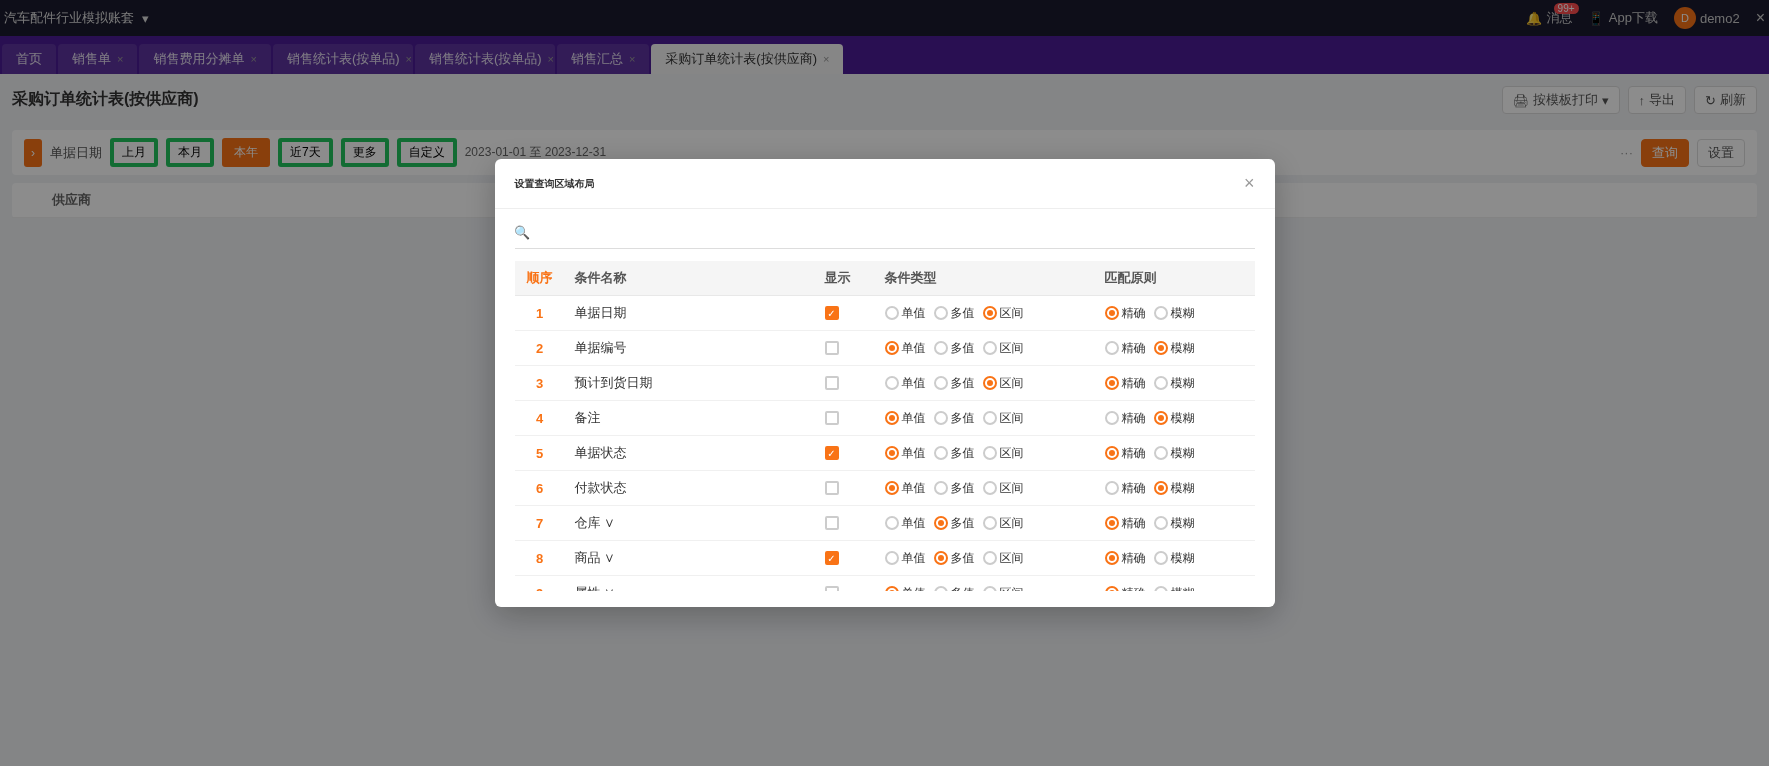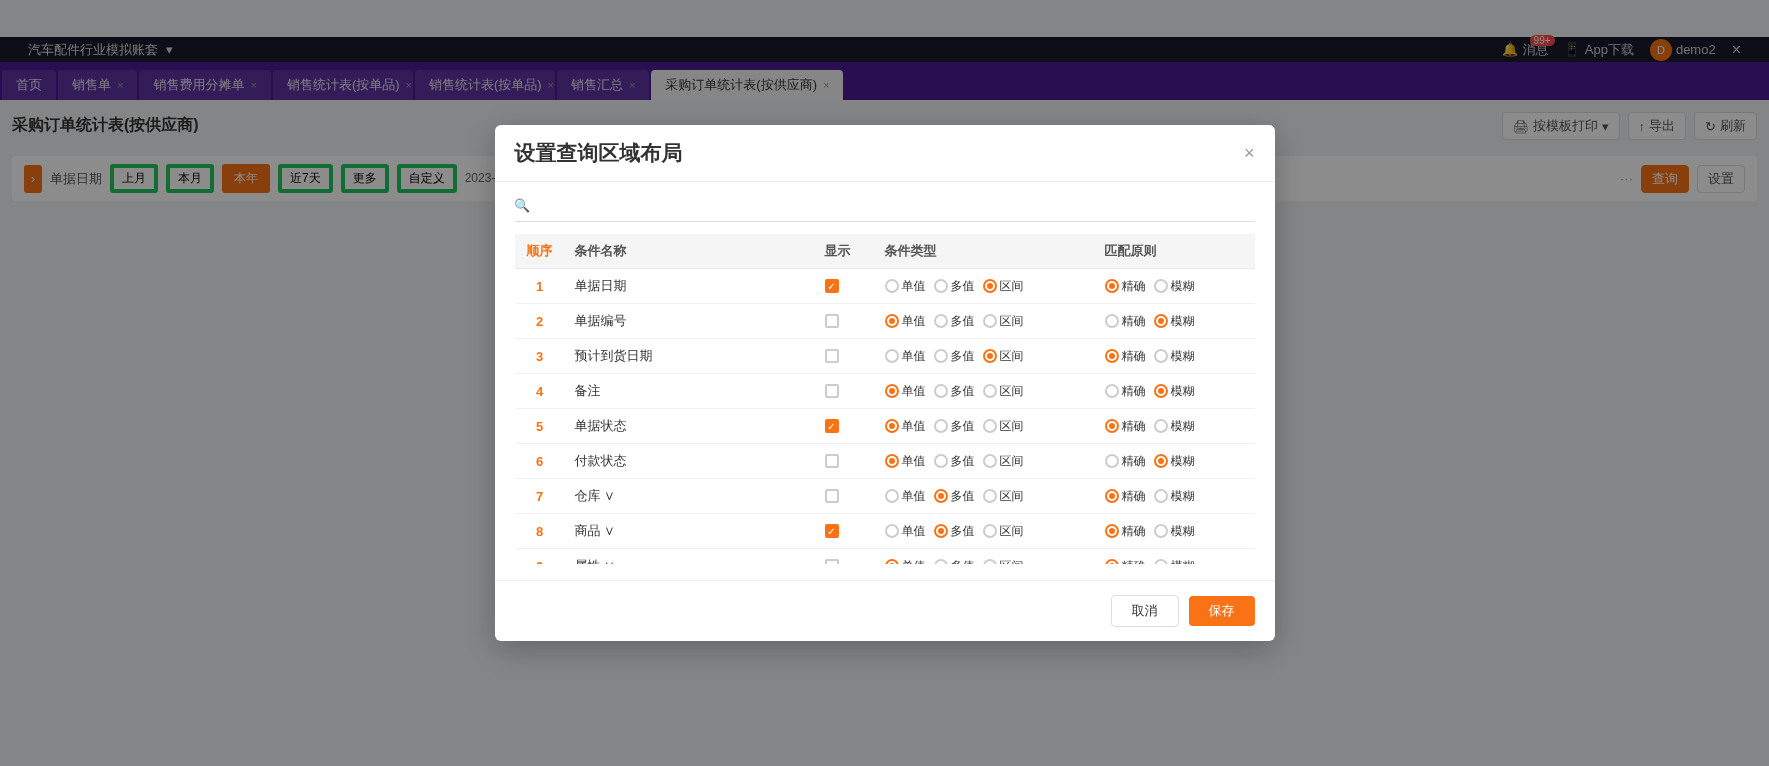--- a/index.html
+++ b/index.html
@@ -1,27 +1,26 @@
 <!DOCTYPE html>
 <html><head>
   <meta charset="utf-8">
   <style>
     * { box-sizing: border-box; margin: 0; padding: 0; }
     body { font-family: "Microsoft YaHei", "PingFang SC", sans-serif; font-size: 13px; background: #f0f2f5; overflow: hidden; }
 
     
     .top-bar {
-      height: 25px;
+      height: 36px;
       background: #1a1a2e;
       display: flex;
       align-items: center;
       justify-content: space-between;
-      padding: 0 28px;
+      padding: 0 4px;
       color: #ccc;
-      margin-top: 37px;
     }
     .top-bar-left { display: flex; align-items: center; gap: 8px; font-size: 13px; color: #ddd; }
     .top-bar-right { display: flex; align-items: center; gap: 16px; font-size: 13px; color: #ccc; }
     .top-bar-right .badge-btn { position: relative; display: flex; align-items: center; gap: 4px; cursor: pointer; }
     .badge { background: #ff4d4f; color: #fff; border-radius: 10px; font-size: 10px; padding: 0 4px; position: absolute; top: -6px; right: -6px; }
     .close-btn-top { color: #ccc; cursor: pointer; font-size: 16px; }
 
     
     .tab-bar {
       height: 38px;
@@ -103,21 +102,21 @@
       max-height: 680px;
       display: flex;
       flex-direction: column;
       box-shadow: 0 8px 32px rgba(0,0,0,0.25);
     }
     .modal-header {
       display: flex; align-items: center; justify-content: space-between;
       padding: 14px 20px;
       border-bottom: 1px solid #eee;
     }
-    .modal-title { font-size: 21px; font-weight: 600; color: #333; }
+    .modal-title { font-size: 10px; font-weight: 600; color: #333; }
     .modal-close { cursor: pointer; font-size: 18px; color: #999; border: none; background: none; }
 
     .modal-tabs {
       display: flex; gap: 0; padding: 0 20px;
       border-bottom: 1px solid #eee;
     }
     .modal-tab {
       padding: 10px 16px; cursor: pointer; font-size: 13px; color: #666;
       border-bottom: 2px solid transparent; margin-bottom: -1px;
     }
@@ -290,20 +289,27 @@
     <span style="font-size:12px;color:#666;">2023-01-01 至 2023-12-31</span>
     <span style="margin-left:auto;color:#999;">···</span>
     <button class="toolbar-btn primary">
       <span>查询</span>
     </button>
     <button class="toolbar-btn">
       <span>设置</span>
     </button>
   </div>
 
+  <div class="table-area">
+    <div class="table-header">
+      <div style="width:28px;"></div>
+      <div class="col-header">供应商</div>
+      <div class="col-header">供应商</div>
+    </div>
+  </div>
 </div>
 
 <div class="overlay">
   <div class="modal">
 
     <div class="modal-header">
       <span class="modal-title">设置查询区域布局</span>
       <button class="modal-close">×</button>
     </div>
 
@@ -639,18 +645,14 @@
                       <span class="radio-label">模糊</span>
                     </div>
                   </div>
                 </td>
               </tr>
             </tbody>
         </table>
       </div>
     </div>
 
-    <div class="modal-footer">
-      <button class="btn-cancel">取消</button>
-      <button class="btn-save">保存</button>
-    </div>
   </div>
 </div>
 
 </body></html>

